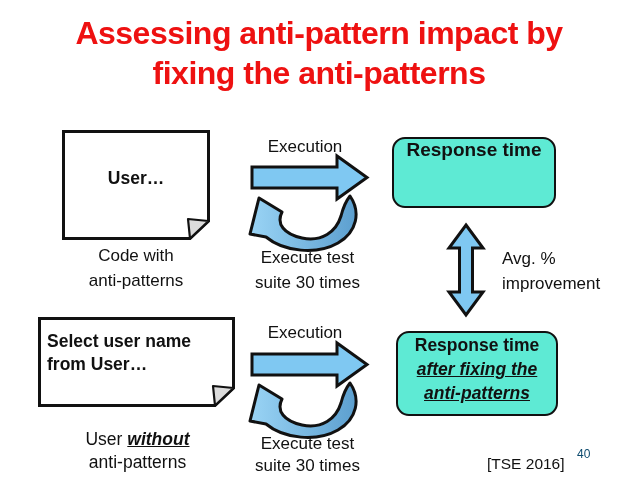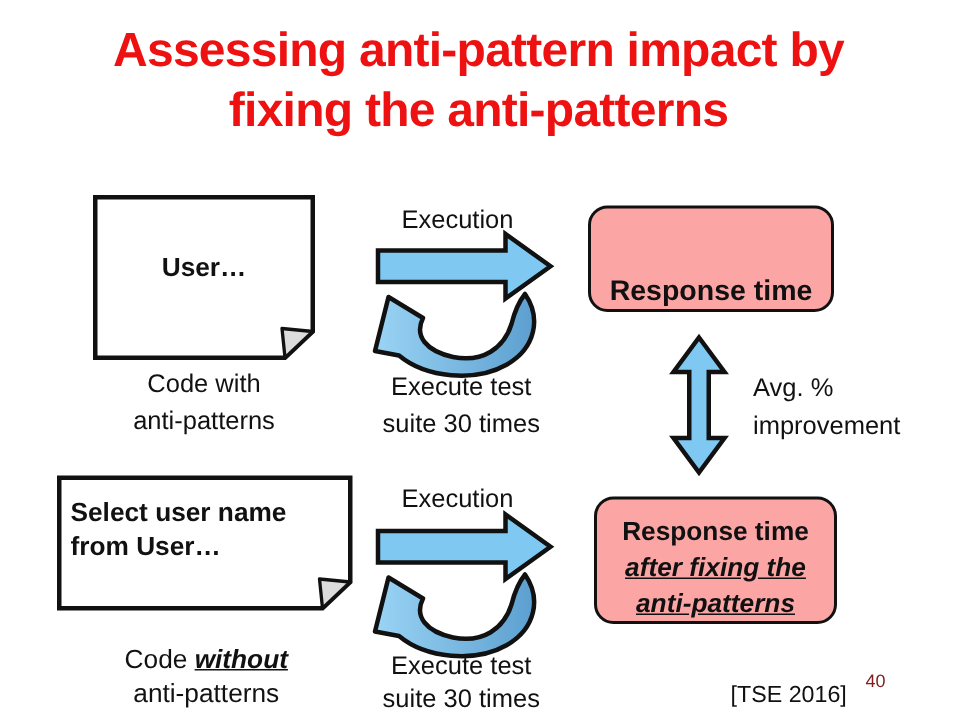--- a/index.html
+++ b/index.html
@@ -17,29 +17,29 @@
   .note-box{overflow:visible;}
   .note-text{position:absolute;left:0;top:0;width:100%;height:100%;font-weight:bold;}
   .note-text.center{display:flex;flex-direction:column;justify-content:center;align-items:center;
     font-size:17.5px;line-height:24px;padding-bottom:14px;box-sizing:border-box;}
   .note-text.left{font-size:17.5px;line-height:23px;padding:13px 8px 0 9px;box-sizing:border-box;text-align:left;}
   
   .caption{text-align:center;font-size:17px;line-height:25px;}
   .emph{font-weight:bold;font-style:italic;text-decoration:underline;}
   
   .result-box{
-    border:2.5px solid #111;border-radius:13px;background:#fca5a5;
-    display:flex;flex-direction:column;justify-content:flex-end;align-items:center;
+    border:2.5px solid #111;border-radius:13px;background:#5eead4;
+    display:flex;flex-direction:column;justify-content:flex-start;align-items:center;
     font-weight:bold;text-align:center;box-sizing:border-box;
   }
   #result-box-top{font-size:19px;}
   #result-box-bottom{font-size:17.5px;line-height:24px;}
   .small-label{font-size:17px;line-height:25px;}
   #citation{font-size:15.5px;color:#111;}
-  #page-number{font-size:12px;color:#7f1d1d;}
+  #page-number{font-size:12px;color:#0c4a6e;}
   svg{display:block;overflow:visible;}
 </style>
 </head>
 <body>
 
 <div id="slide">
 
   <svg width="0" height="0" class="abs" aria-hidden="true">
     <defs>
       <linearGradient id="loopGrad" x1="0" y1="0" x2="1" y2="0">
@@ -108,21 +108,21 @@
       <path d="M1.5,1.5 H195.5 V71 L177,88.5 H1.5 Z" fill="#ffffff" stroke="#111" stroke-width="3" stroke-linejoin="miter"></path>
       <path d="M177,88.5 L195.5,71 L175,69 Z" fill="#dcdcdc" stroke="#111" stroke-width="2.2" stroke-linejoin="round"></path>
     </svg>
     <div class="note-text left">
       <div>Select user name</div>
       <div>from User…</div>
     </div>
   </div>
 
   <div class="abs caption" style="left:30px;top:428px;width:215px;font-size:17.5px;line-height:23px;">
-    <div><span>Code </span><span class="emph">without</span></div>
+    <div><span>User </span><span class="emph">without</span></div>
     <div>anti-patterns</div>
   </div>
 
   <div class="abs small-label" style="left:240px;top:320px;width:130px;text-align:center;">Execution</div>
 
   <div class="abs" style="left:251px;top:341px;">
     <svg width="118" height="47" viewBox="0 0 118 47">
       <path d="M1,13 L86,13 L86,2 L116,23.5 L86,45 L86,34 L1,34 Z" fill="#7FC8F2" stroke="#111" stroke-width="3" stroke-linejoin="miter"></path>
     </svg>
   </div>

